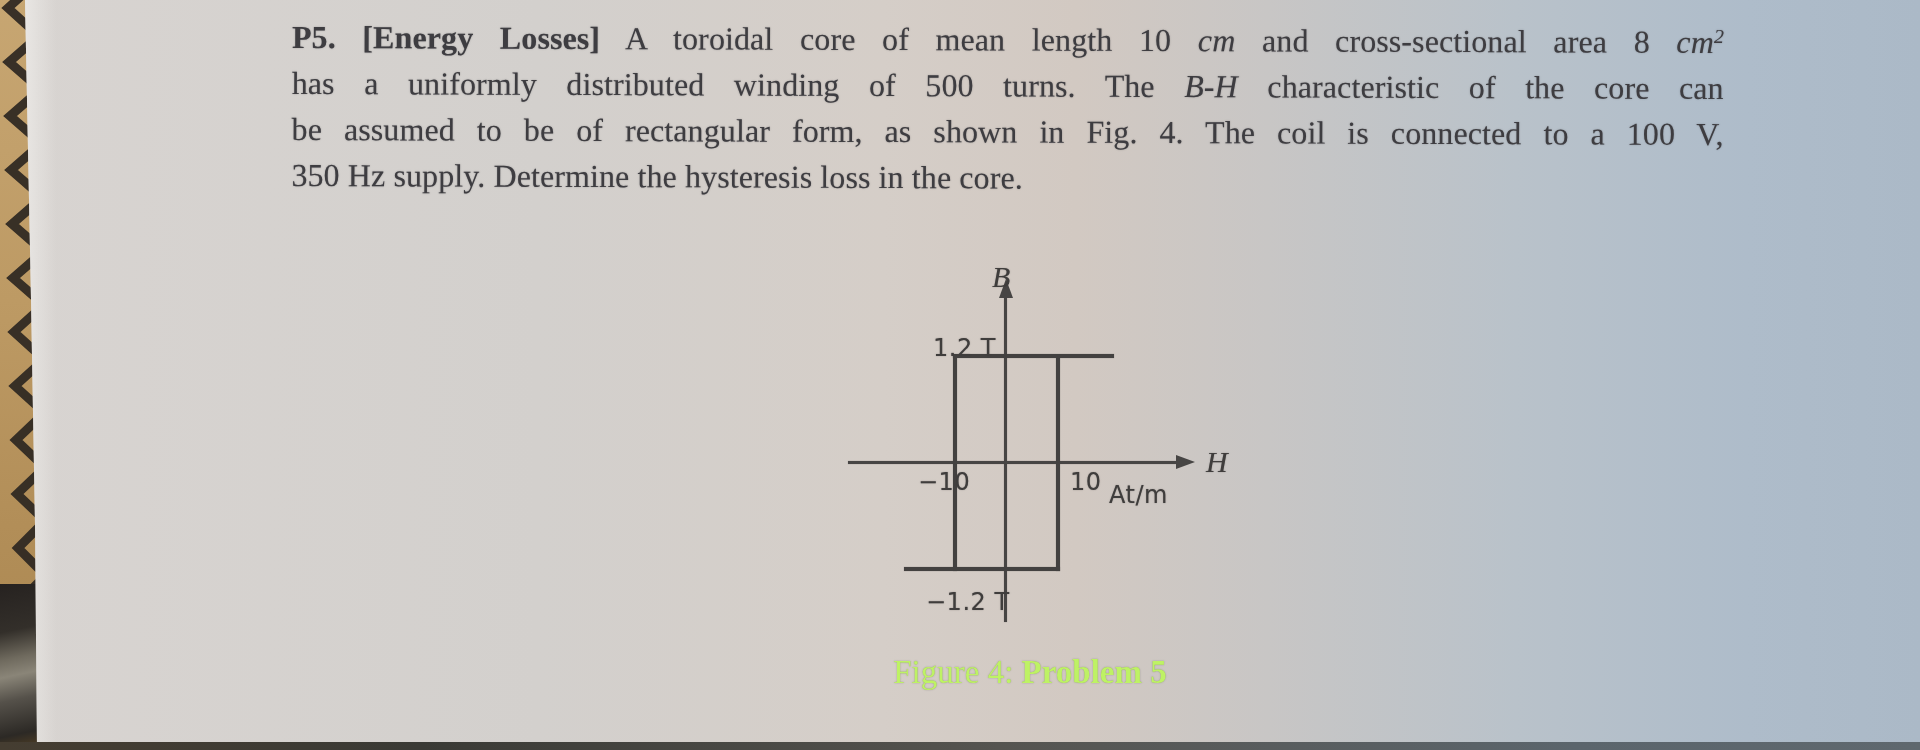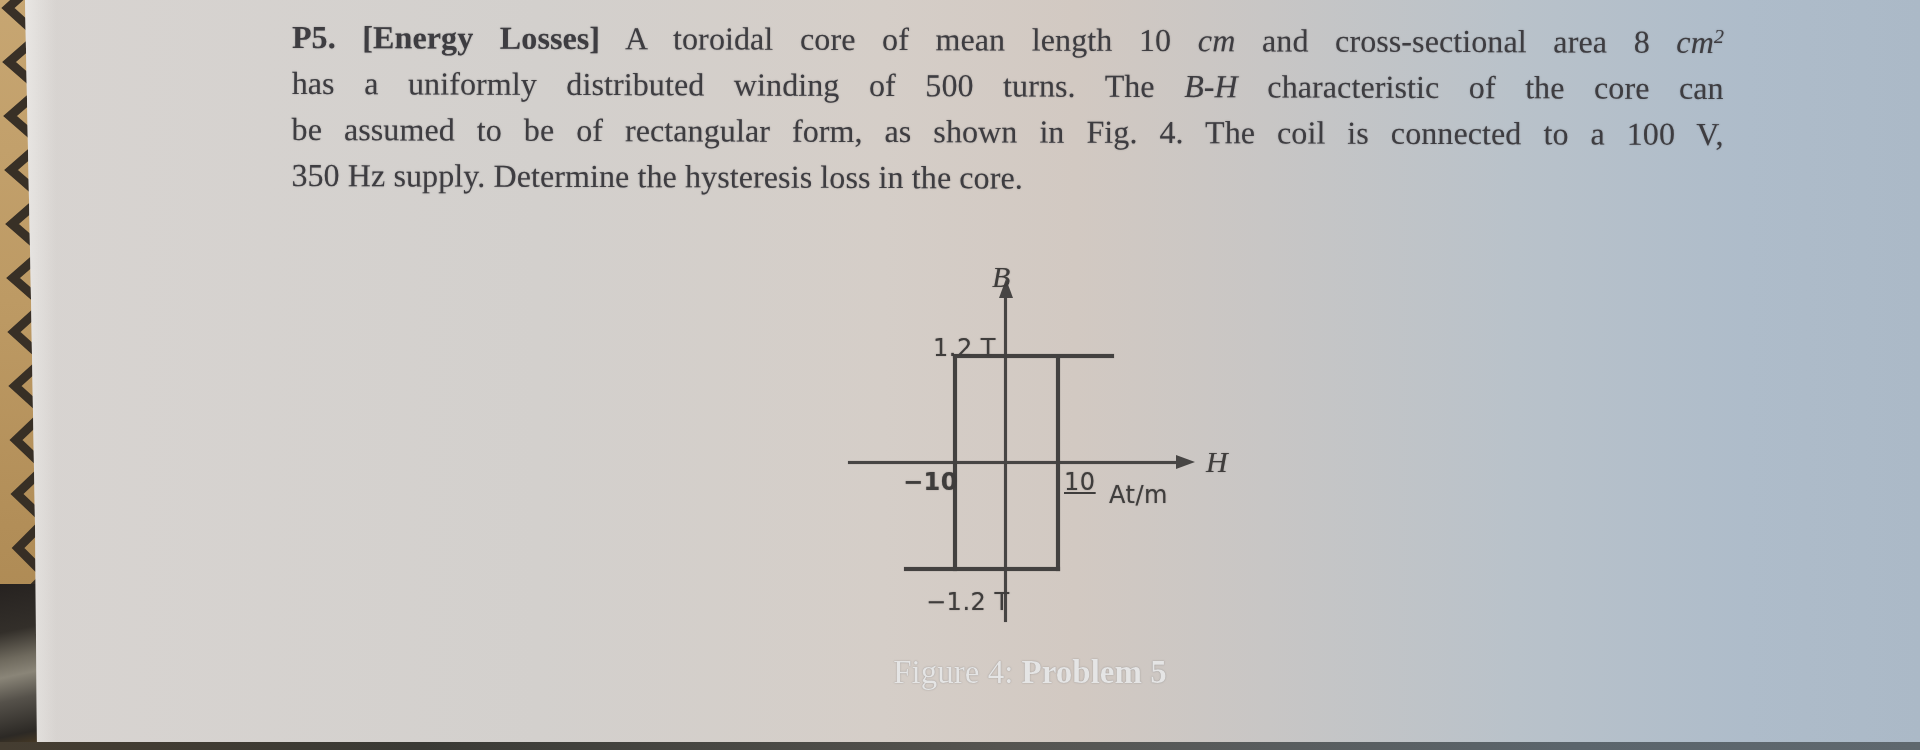--- a/index.html
+++ b/index.html
@@ -65,21 +65,21 @@
     position:absolute;font-family:"Liberation Serif",serif;font-style:italic;
     font-size:30px;color:#3f3d3c;text-shadow:0 0 1.2px rgba(63,61,60,.55);
   }
   .fig-num{
     position:absolute;font-family:"DejaVu Sans",sans-serif;
     font-size:24px;color:#3f3d3c;letter-spacing:.5px;
     text-shadow:0 0 1.2px rgba(63,61,60,.55);white-space:nowrap;
   }
   .caption{
     position:absolute;left:830px;top:654px;width:400px;text-align:center;
-    font-size:33px;color:#e5e5e5;text-shadow:0 0 1.3px rgba(59,58,62,.5);
+    font-size:33px;color:#bef264;text-shadow:0 0 1.3px rgba(59,58,62,.5);
     white-space:nowrap;
   }
   .caption .title{font-weight:700;}
 </style>
 </head>
 <body>
 
 <div class="stage">
 
   <div class="desk"></div>
@@ -121,22 +121,22 @@
 
       <div class="fig-line" style="left:113px;top:105px;width:4px;height:216px;"></div>
       <div class="fig-line" style="left:216px;top:105px;width:4px;height:216px;"></div>
       <div class="fig-line" style="left:113px;top:104px;width:161px;height:4px;"></div>
       <div class="fig-line" style="left:64px;top:317px;width:156px;height:4px;"></div>
 
       <div class="axis-letter" style="left:152px;top:10px;">B</div>
       <div class="axis-letter" style="left:366px;top:195px;">H</div>
       <div class="fig-num" style="left:92px;top:84px;width:65px;text-align:center;">1.2 T</div>
       <div class="fig-num" style="left:86px;top:338px;">−1.2 T</div>
-      <div class="fig-num" style="left:63px;top:218px;font-weight:bold;">−10</div>
-      <div class="fig-num" style="left:224px;top:218px;text-decoration:underline;">10</div>
+      <div class="fig-num" style="left:78px;top:218px;">−10</div>
+      <div class="fig-num" style="left:230px;top:218px;">10</div>
       <div class="fig-num" style="left:269px;top:231px;">At/m</div>
     </div>
 
     <div class="caption">
       <span>Figure 4:</span>
       <span> </span>
       <span class="title">Problem 5</span>
     </div>
 
   </div>

